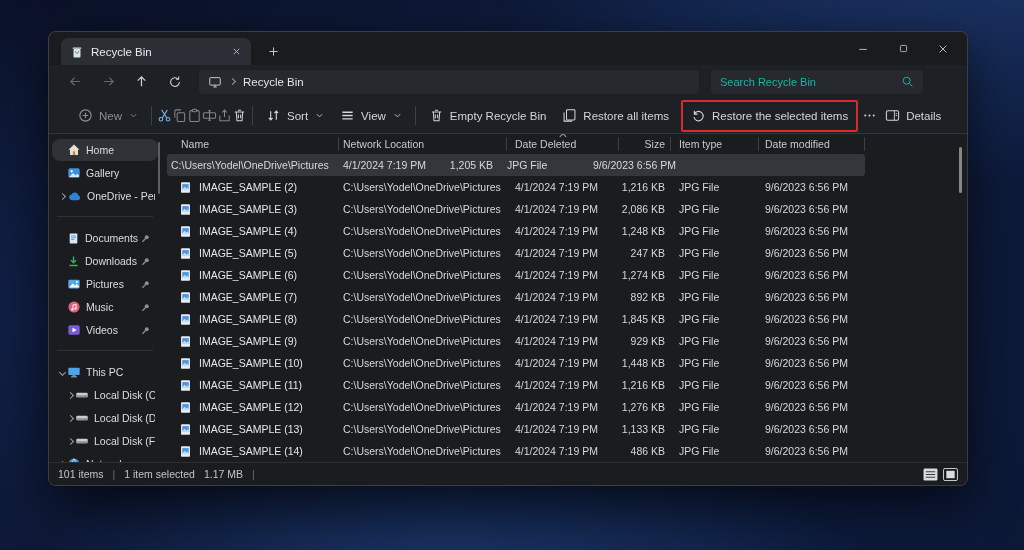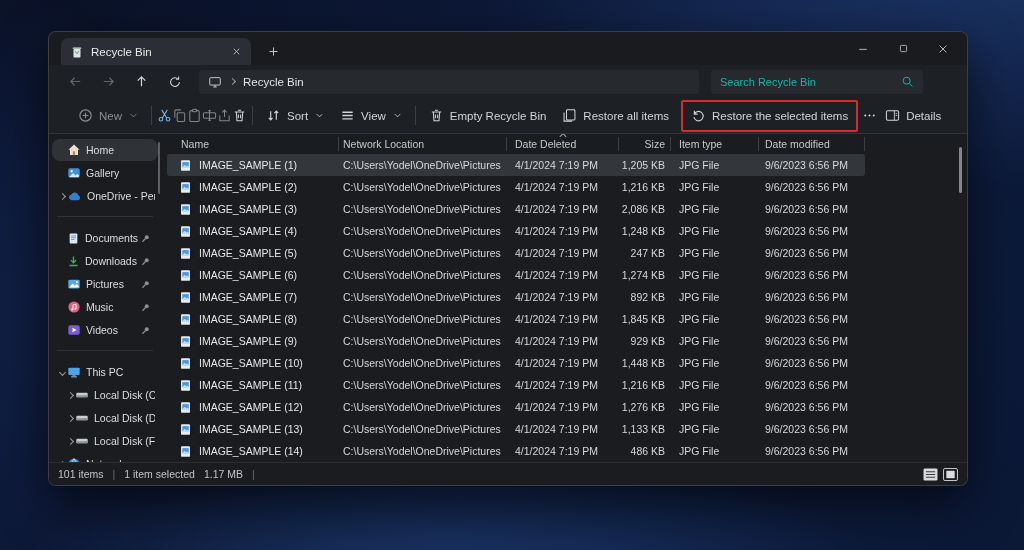--- a/index.html
+++ b/index.html
@@ -552,30 +552,20 @@
             </div>
           <div class="hdr-cell c-type">
               <span>Item type</span>
             </div>
           <div class="hdr-cell c-mod">
               <span>Date modified</span>
             </div>
         </div>
         <div class="rows">
   <div class="row selected">
-    <div class="cell c-name">
-                <span class="icon">
-                  <svg viewBox="0 0 16 16" width="13" height="13">
-                    <rect x="2.5" y="1.4" width="11" height="13.2" rx="1.2" fill="#e9edf2"></rect>
-                    <rect x="4" y="3.8" width="8" height="6.4" fill="#4f97dd"></rect>
-                    <path d="M4 10.2 L6.9 7.2 L8.9 9.2 L10.4 7.9 L12 9.6 V10.2 Z" fill="#bfe0ff"></path>
-                  </svg>
-                </span>
-                <span class="t-name">IMAGE_SAMPLE (1)</span>
-              </div>
     <div class="cell c-loc t-loc">C:\Users\Yodel\OneDrive\Pictures</div>
     <div class="cell c-del t-del">4/1/2024 7:19 PM</div>
     <div class="cell c-size t-size">1,205 KB</div>
     <div class="cell c-type t-type">JPG File</div>
     <div class="cell c-mod t-mod">9/6/2023 6:56 PM</div>
   </div>
 
   <div class="row">
     <div class="cell c-name">
                 <span class="icon">

